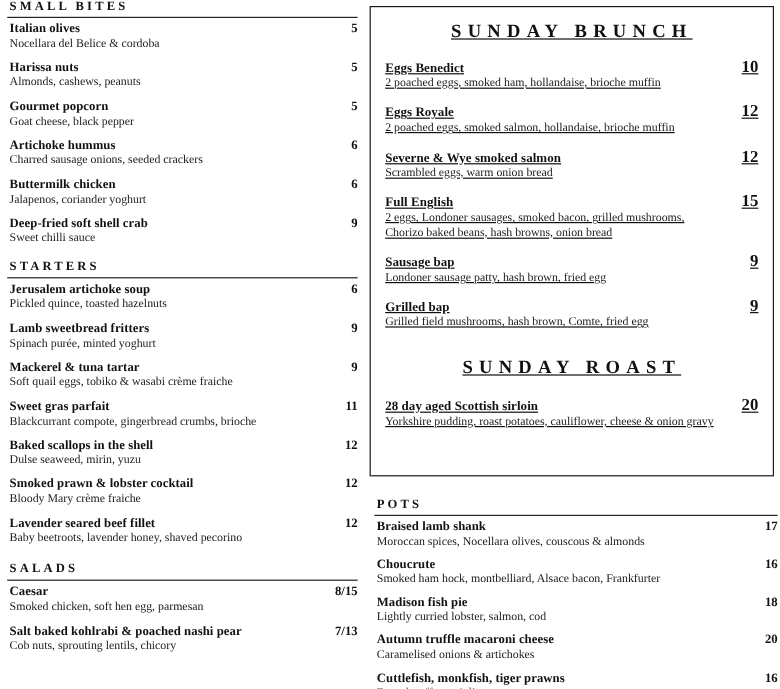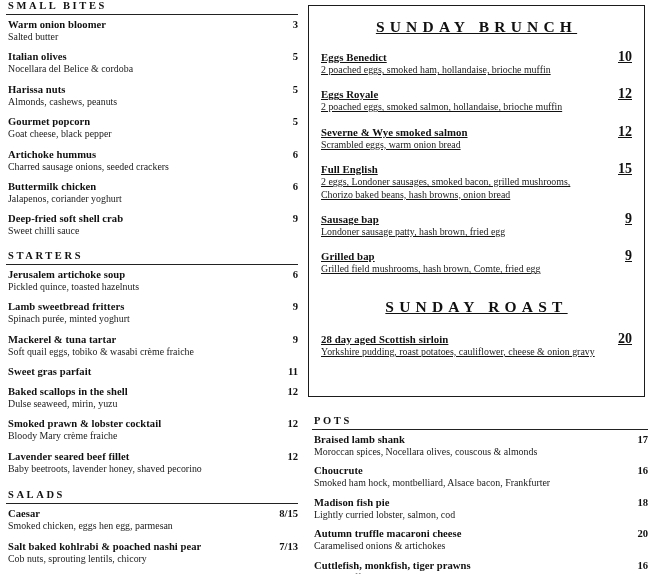--- a/index.html
+++ b/index.html
@@ -142,27 +142,20 @@
 <body>
 
 <div class="page">
 
   <div class="col-left">
 
     <div class="section">
       <div class="section-title">SMALL BITES</div>
       <div class="section-rule"></div>
 
-      <div class="item">
-        <div class="item-head">
-          <span class="item-name">Warm onion bloomer</span>
-          <span class="item-price">3</span>
-        </div>
-        <div class="item-desc">Salted butter</div>
-      </div>
 
       <div class="item">
         <div class="item-head">
           <span class="item-name">Italian olives</span>
           <span class="item-price">5</span>
         </div>
         <div class="item-desc">Nocellara del Belice &amp; cordoba</div>
       </div>
 
       <div class="item">
@@ -232,20 +225,21 @@
           <span class="item-price">9</span>
         </div>
         <div class="item-desc">Soft quail eggs, tobiko &amp; wasabi crème fraiche</div>
       </div>
 
       <div class="item">
         <div class="item-head">
           <span class="item-name">Sweet gras parfait</span>
           <span class="item-price">11</span>
         </div>
+        <div class="item-desc">Blackcurrant compote, gingerbread crumbs, brioche</div>
       </div>
 
       <div class="item">
         <div class="item-head">
           <span class="item-name">Baked scallops in the shell</span>
           <span class="item-price">12</span>
         </div>
         <div class="item-desc">Dulse seaweed, mirin, yuzu</div>
       </div>
 
@@ -268,21 +262,21 @@
 
     <div class="section salads">
       <div class="section-title">SALADS</div>
       <div class="section-rule"></div>
 
       <div class="item">
         <div class="item-head">
           <span class="item-name">Caesar</span>
           <span class="item-price">8/15</span>
         </div>
-        <div class="item-desc">Smoked chicken, eggs hen egg, parmesan</div>
+        <div class="item-desc">Smoked chicken, soft hen egg, parmesan</div>
       </div>
 
       <div class="item">
         <div class="item-head">
           <span class="item-name">Salt baked kohlrabi &amp; poached nashi pear</span>
           <span class="item-price">7/13</span>
         </div>
         <div class="item-desc">Cob nuts, sprouting lentils, chicory</div>
       </div>
 

